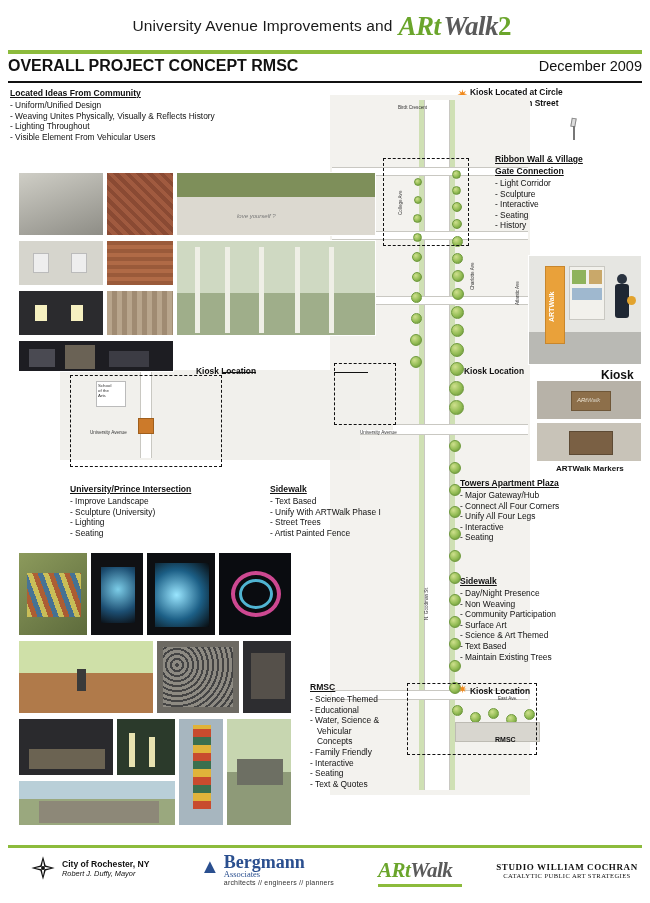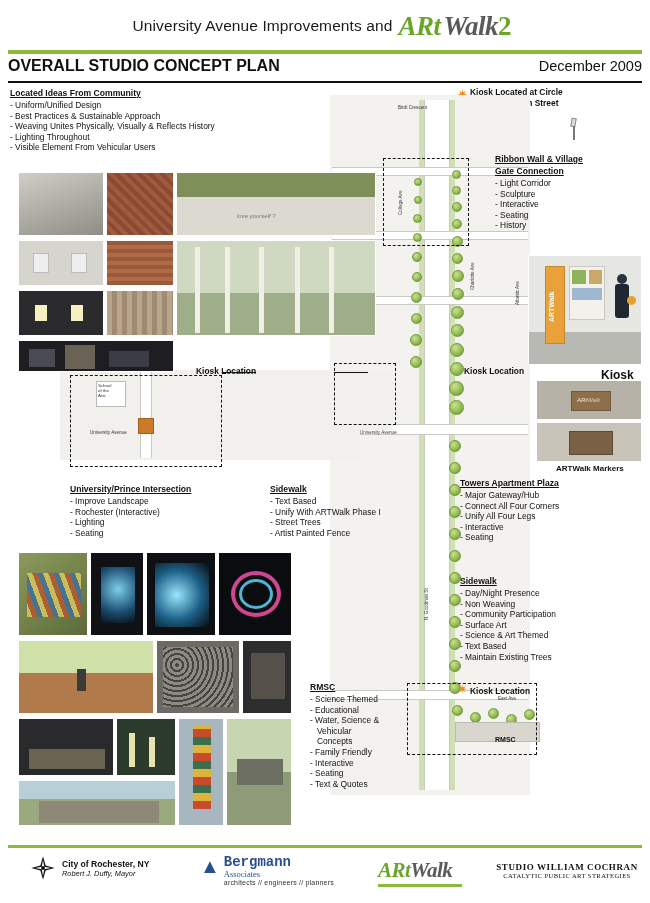--- a/index.html
+++ b/index.html
@@ -119,21 +119,21 @@
     background: #8cbb3c;
   }
   .ftr { position: absolute; top: 855px; }
   .ftr .l1 { font-size: 8.6px; font-weight: bold; color: #111; }
   .ftr .l2 { font-size: 7.4px; font-style: italic; color: #111; }
 
   .badge-bergmann-a {
     font-family: "Liberation Serif", serif; font-size: 20px; font-weight: bold;
     color: #2a4f8f;
   }
-  .bergmann-t1 { font-family: Liberation Mono, monospace; font-size: 14px; font-weight: bold; color: #2a4f8f; line-height: 14px;}
+  .bergmann-t1 { font-family: Liberation Serif, serif; font-size: 18px; font-weight: bold; color: #2a4f8f; line-height: 14px;}
   .bergmann-t2 { font-family: "Liberation Serif", serif; font-size: 8.5px; color: #2a4f8f; }
   .bergmann-t3 { font-size: 7px; color: #333; letter-spacing: .2px; }
 
   .ftr-artwalk-art {
     font-family: "Liberation Serif", serif; font-size: 21px; font-weight: bold;
     font-style: italic; color: #6aa52b; letter-spacing: -.5px;
   }
   .ftr-artwalk-w {
     font-family: "Liberation Serif", serif; font-size: 21px; font-weight: bold;
     font-style: italic; color: #5a5a5a; letter-spacing: -.5px;
@@ -152,29 +152,28 @@
 
   <div class="hdr">
     <span class="hdr-left">University Avenue Improvements and</span>
     <span class="logo-art">ARt</span>
       <span class="logo-w">Walk</span>
       <span class="logo-2">2</span>
   </div>
   <div class="hdr-rule"></div>
 
   <div class="title-row">
-    <div class="title-main">OVERALL STUDIO CONCEPT PLAN</div>
+    <div class="title-main">OVERALL PROJECT CONCEPT RMSC</div>
     <div class="title-date">December 2009</div>
   </div>
   <div class="title-rule"></div>
 
   <div class="blk" style="left:10px; top:88px; width:250px;">
     <div class="bt">Located Ideas From Community</div>
     <div class="bi">- Uniform/Unified Design</div>
-    <div class="bi">- Best Practices &amp; Sustainable Approach</div>
     <div class="bi">- Weaving Unites Physically, Visually &amp; Reflects History</div>
     <div class="bi">- Lighting Throughout</div>
     <div class="bi">- Visible Element From Vehicular Users</div>
   </div>
 
   <div class="star" style="left:457px; top:88px;">✷</div>
   <div class="blk" style="left:470px; top:87px; width:140px;">
     <div class="bi" style="font-weight:bold;">Kiosk Located at Circle</div>
     <div class="bi" style="font-weight:bold;">Street and Main Street</div>
     <div class="bi" style="font-weight:bold;">Location</div>
@@ -374,21 +373,21 @@
   </div>
 
   <div style="position:absolute;left:196px;top:366px;font-size:8.4px;font-weight:bold;color:#111;">Kiosk Location</div>
   <div style="position:absolute;left:464px;top:366px;font-size:8.4px;font-weight:bold;color:#111;">Kiosk Location</div>
   <div style="position:absolute;left:470px;top:686px;font-size:8.4px;font-weight:bold;color:#111;">Kiosk Location</div>
   <div class="star" style="left:458px; top:683px; font-size:11px;">✷</div>
 
   <div class="blk" style="left:70px; top:484px; width:180px;">
     <div class="bt">University/Prince Intersection</div>
     <div class="bi">- Improve Landscape</div>
-    <div class="bi">- Rochester (Interactive)</div>
+    <div class="bi">- Sculpture (University)</div>
     <div class="bi">- Lighting</div>
     <div class="bi">- Seating</div>
   </div>
 
   <div class="blk" style="left:270px; top:484px; width:160px;">
     <div class="bt">Sidewalk</div>
     <div class="bi">- Text Based</div>
     <div class="bi">- Unify With ARTWalk Phase I</div>
     <div class="bi">- Street Trees</div>
     <div class="bi">- Artist Painted Fence</div>

